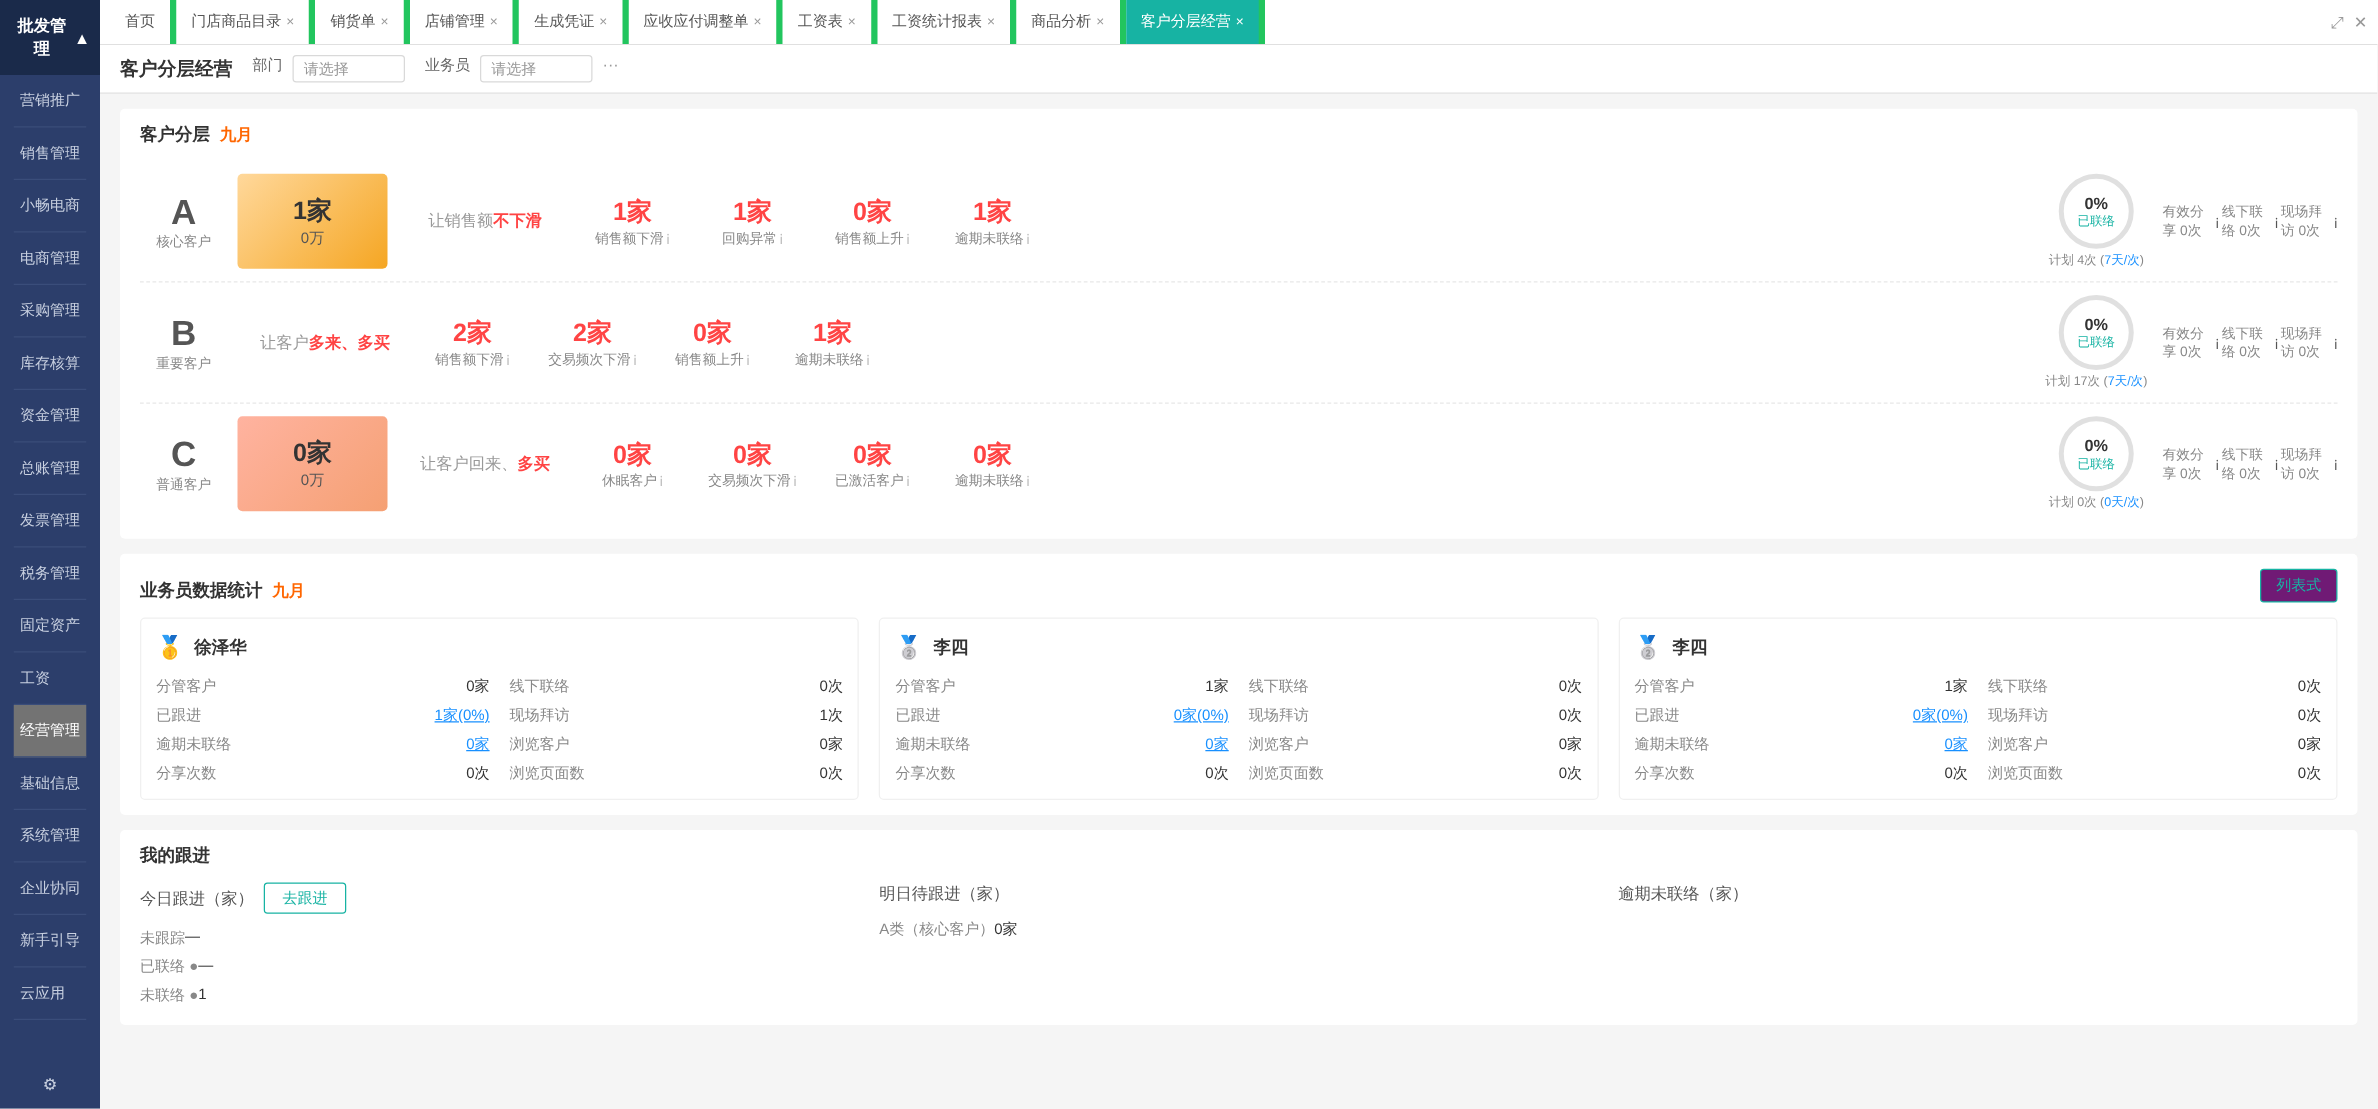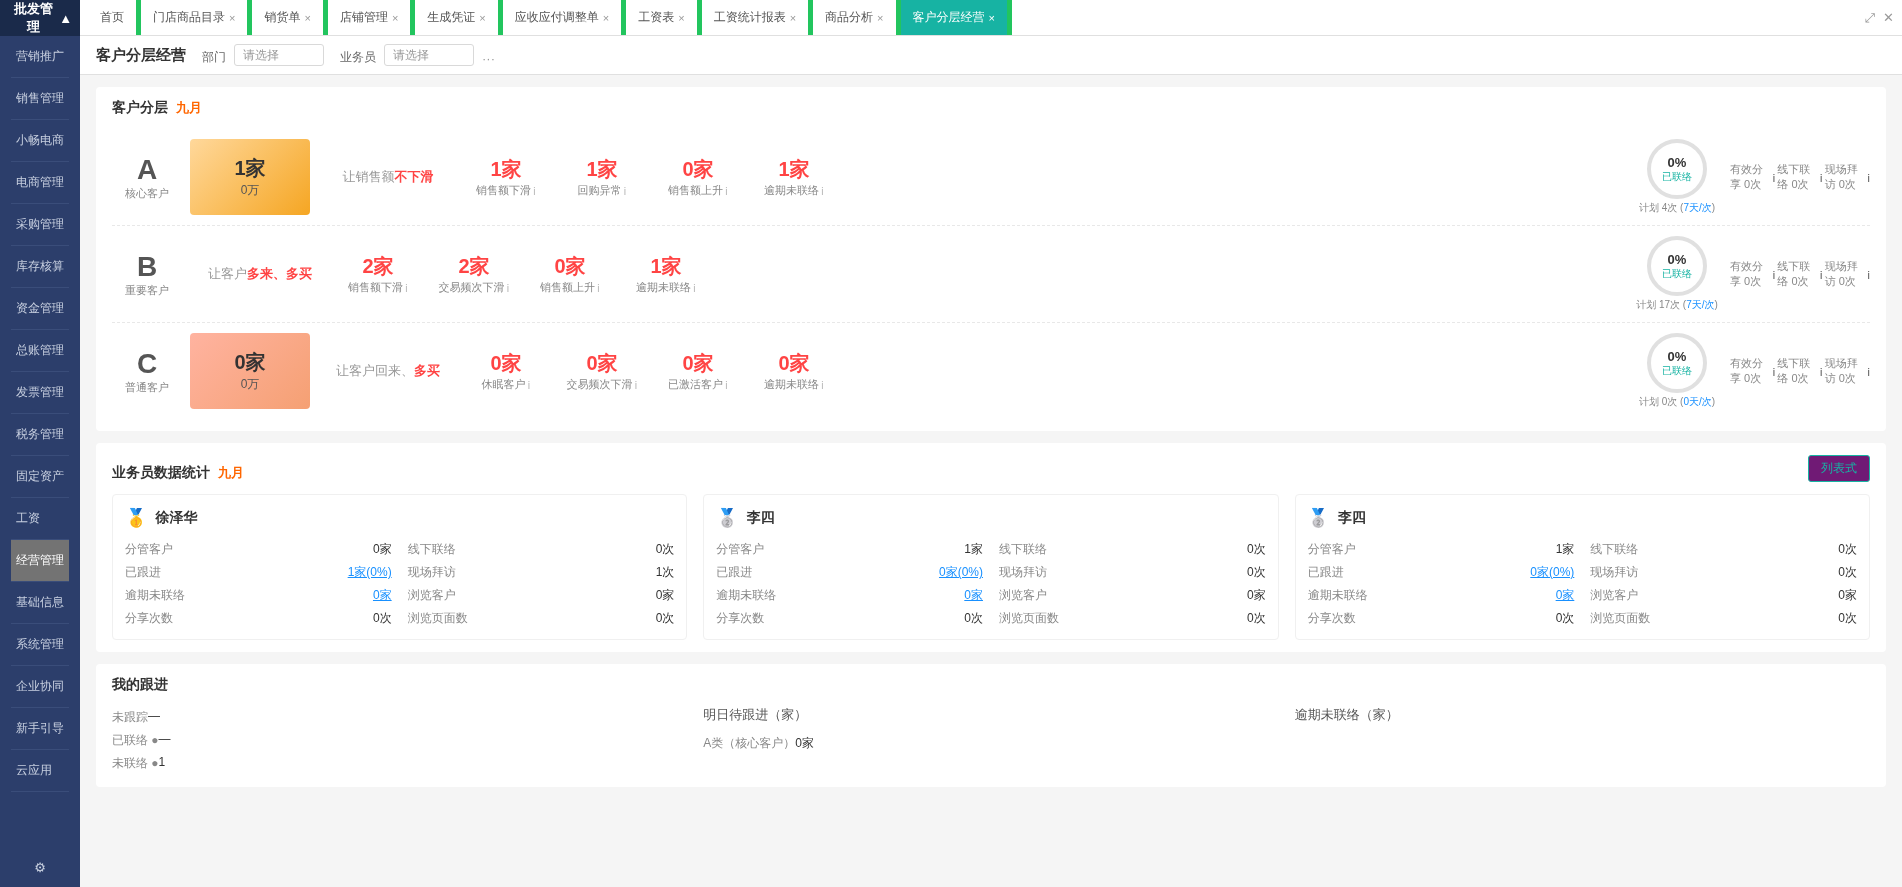--- a/index.html
+++ b/index.html
@@ -14,21 +14,21 @@
       flex-direction: column;
       align-items: center;
       padding-top: 0;
       min-height: 887px;
       position: relative;
       z-index: 10;
     }
     .sidebar-header {
       width: 100%;
       background: #1a2a4a;
-      padding: 0 8px;
+      padding: 12px 8px;
       text-align: center;
       font-size: 13px;
       font-weight: bold;
       color: #fff;
       cursor: pointer;
       display: flex;
       align-items: center;
       justify-content: space-between;
     }
     .sidebar-item {
@@ -91,21 +91,21 @@
     .page-header {
       background: #fff;
       border-bottom: 1px solid #e0e0e0;
       padding: 8px 16px;
       display: flex;
       align-items: center;
       gap: 16px;
       flex-shrink: 0;
     }
     .page-title { font-size: 15px; font-weight: bold; color: #333; }
-    .filter-group { display: flex; align-items: flex-end; gap: 8px; }
+    .filter-group { display: flex; align-items: flex-start; gap: 8px; }
     .filter-label { color: #666; font-size: 12px; }
     .filter-select {
       border: 1px solid #d9d9d9;
       border-radius: 3px;
       padding: 3px 24px 3px 8px;
       font-size: 12px;
       color: #999;
       background: #fff;
       cursor: pointer;
       min-width: 90px;
@@ -721,20 +721,24 @@
         </div>
     </div>
 
     <div class="section">
       <div class="section-title">
         <span>我的跟进</span>
       </div>
       <div class="followup-grid">
 
         <div class="followup-col">
+          <div class="followup-col-title">
+            <span>今日跟进（家）</span>
+            <button class="goto-btn">去跟进</button>
+          </div>
           <div id="followup-today-rows">
               <div class="sub-row">
                 <span class="sub-label">未跟踪</span>
                 <span class="sub-val">—</span>
               </div>
               <div class="sub-row">
                 <span class="sub-label">已联络 ●</span>
                 <span class="sub-val">—</span>
               </div>
               <div class="sub-row">

